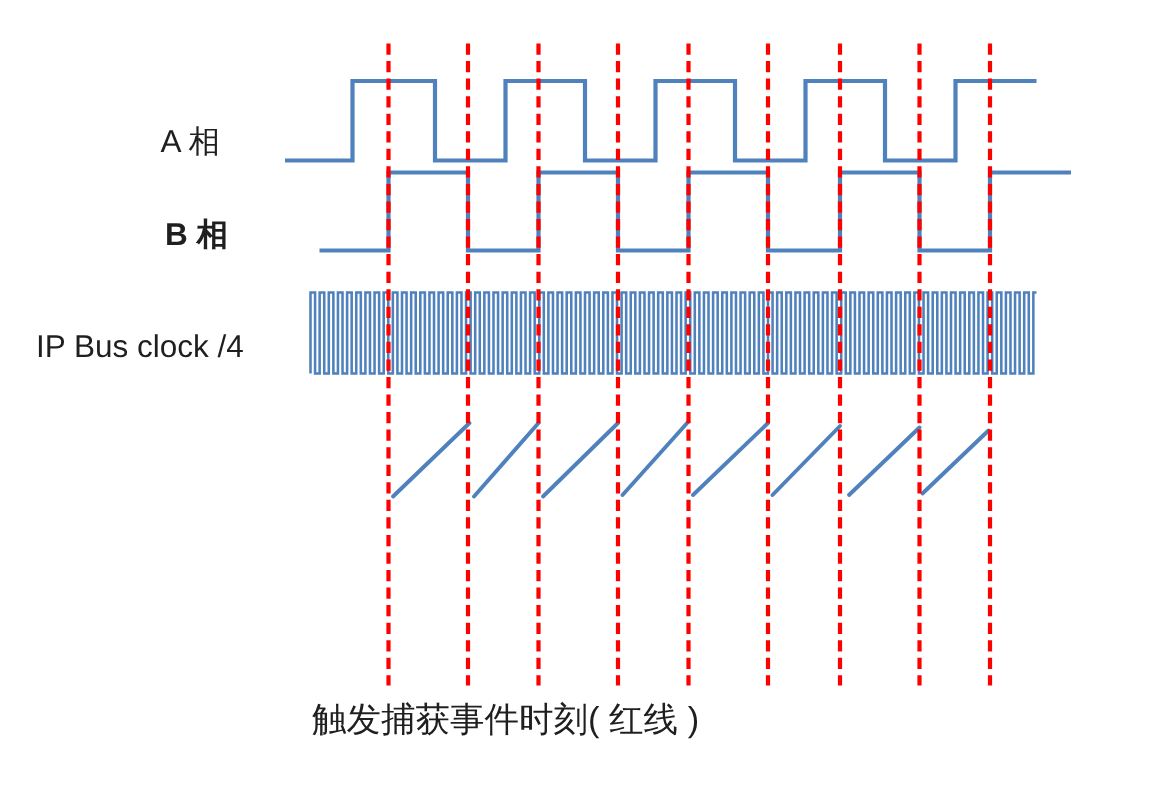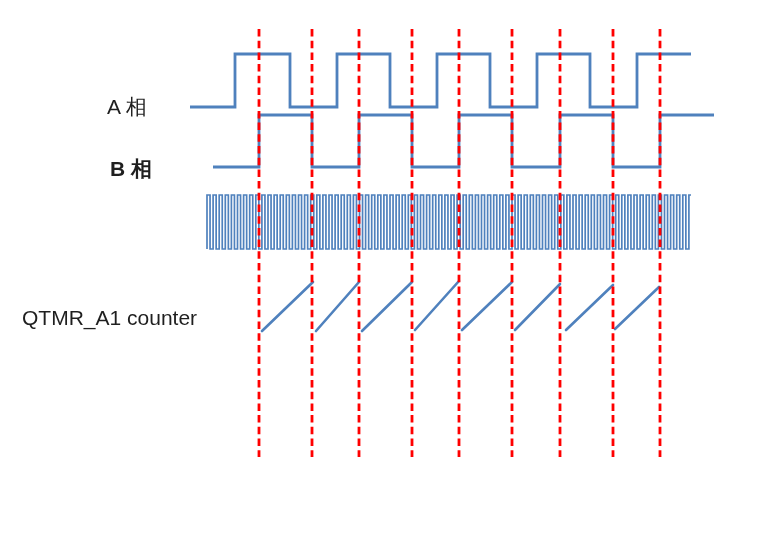--- a/index.html
+++ b/index.html
@@ -6,21 +6,21 @@
   .stage {
     position: relative;
     width: 782px;
     height: 534px;
     background: #ffffff;
     font-family: "Liberation Sans", "DejaVu Sans", sans-serif;
     color: #1f1f1f;
     overflow: hidden;
   }
   .stage svg { position: absolute; left: 0; top: 0; }
-  .lbl { position: absolute; white-space: nowrap; line-height: 1.15; margin-top: 12px; }
+  .lbl { position: absolute; white-space: nowrap; line-height: 1.15; }
   .lbl-a       { left: 107px; top: 83px;  font-size: 21px; }
   .lbl-b       { left: 110px; top: 145px; font-size: 21px; font-weight: bold; }
   .lbl-clock   { left: 24px;  top: 220px; font-size: 21px; }
   .lbl-counter { left: 22px;  top: 294px; font-size: 21px; }
   .lbl-caption { left: 208px; top: 466px; font-size: 23px; }
 </style>
 </head>
 <body>
 
 <div class="stage">
@@ -55,17 +55,18 @@
         <line x1="560" y1="29" x2="560" y2="457" stroke="#FF0000" stroke-width="2.8" stroke-dasharray="7.5 4.2"></line>
         <line x1="613" y1="29" x2="613" y2="457" stroke="#FF0000" stroke-width="2.8" stroke-dasharray="7.5 4.2"></line>
         <line x1="660" y1="29" x2="660" y2="457" stroke="#FF0000" stroke-width="2.8" stroke-dasharray="7.5 4.2"></line>
       </g>
   </svg>
 
   <div class="lbl lbl-a">A 相</div>
 
   <div class="lbl lbl-b">B 相</div>
 
+  <div class="lbl lbl-clock">IP Bus clock /4</div>
 
-  <div class="lbl lbl-counter">QTMR_A1 counter</div>
 
+  <div class="lbl lbl-caption">触发捕获事件时刻( 红线 )</div>
 
 </div>
 
 </body></html>

